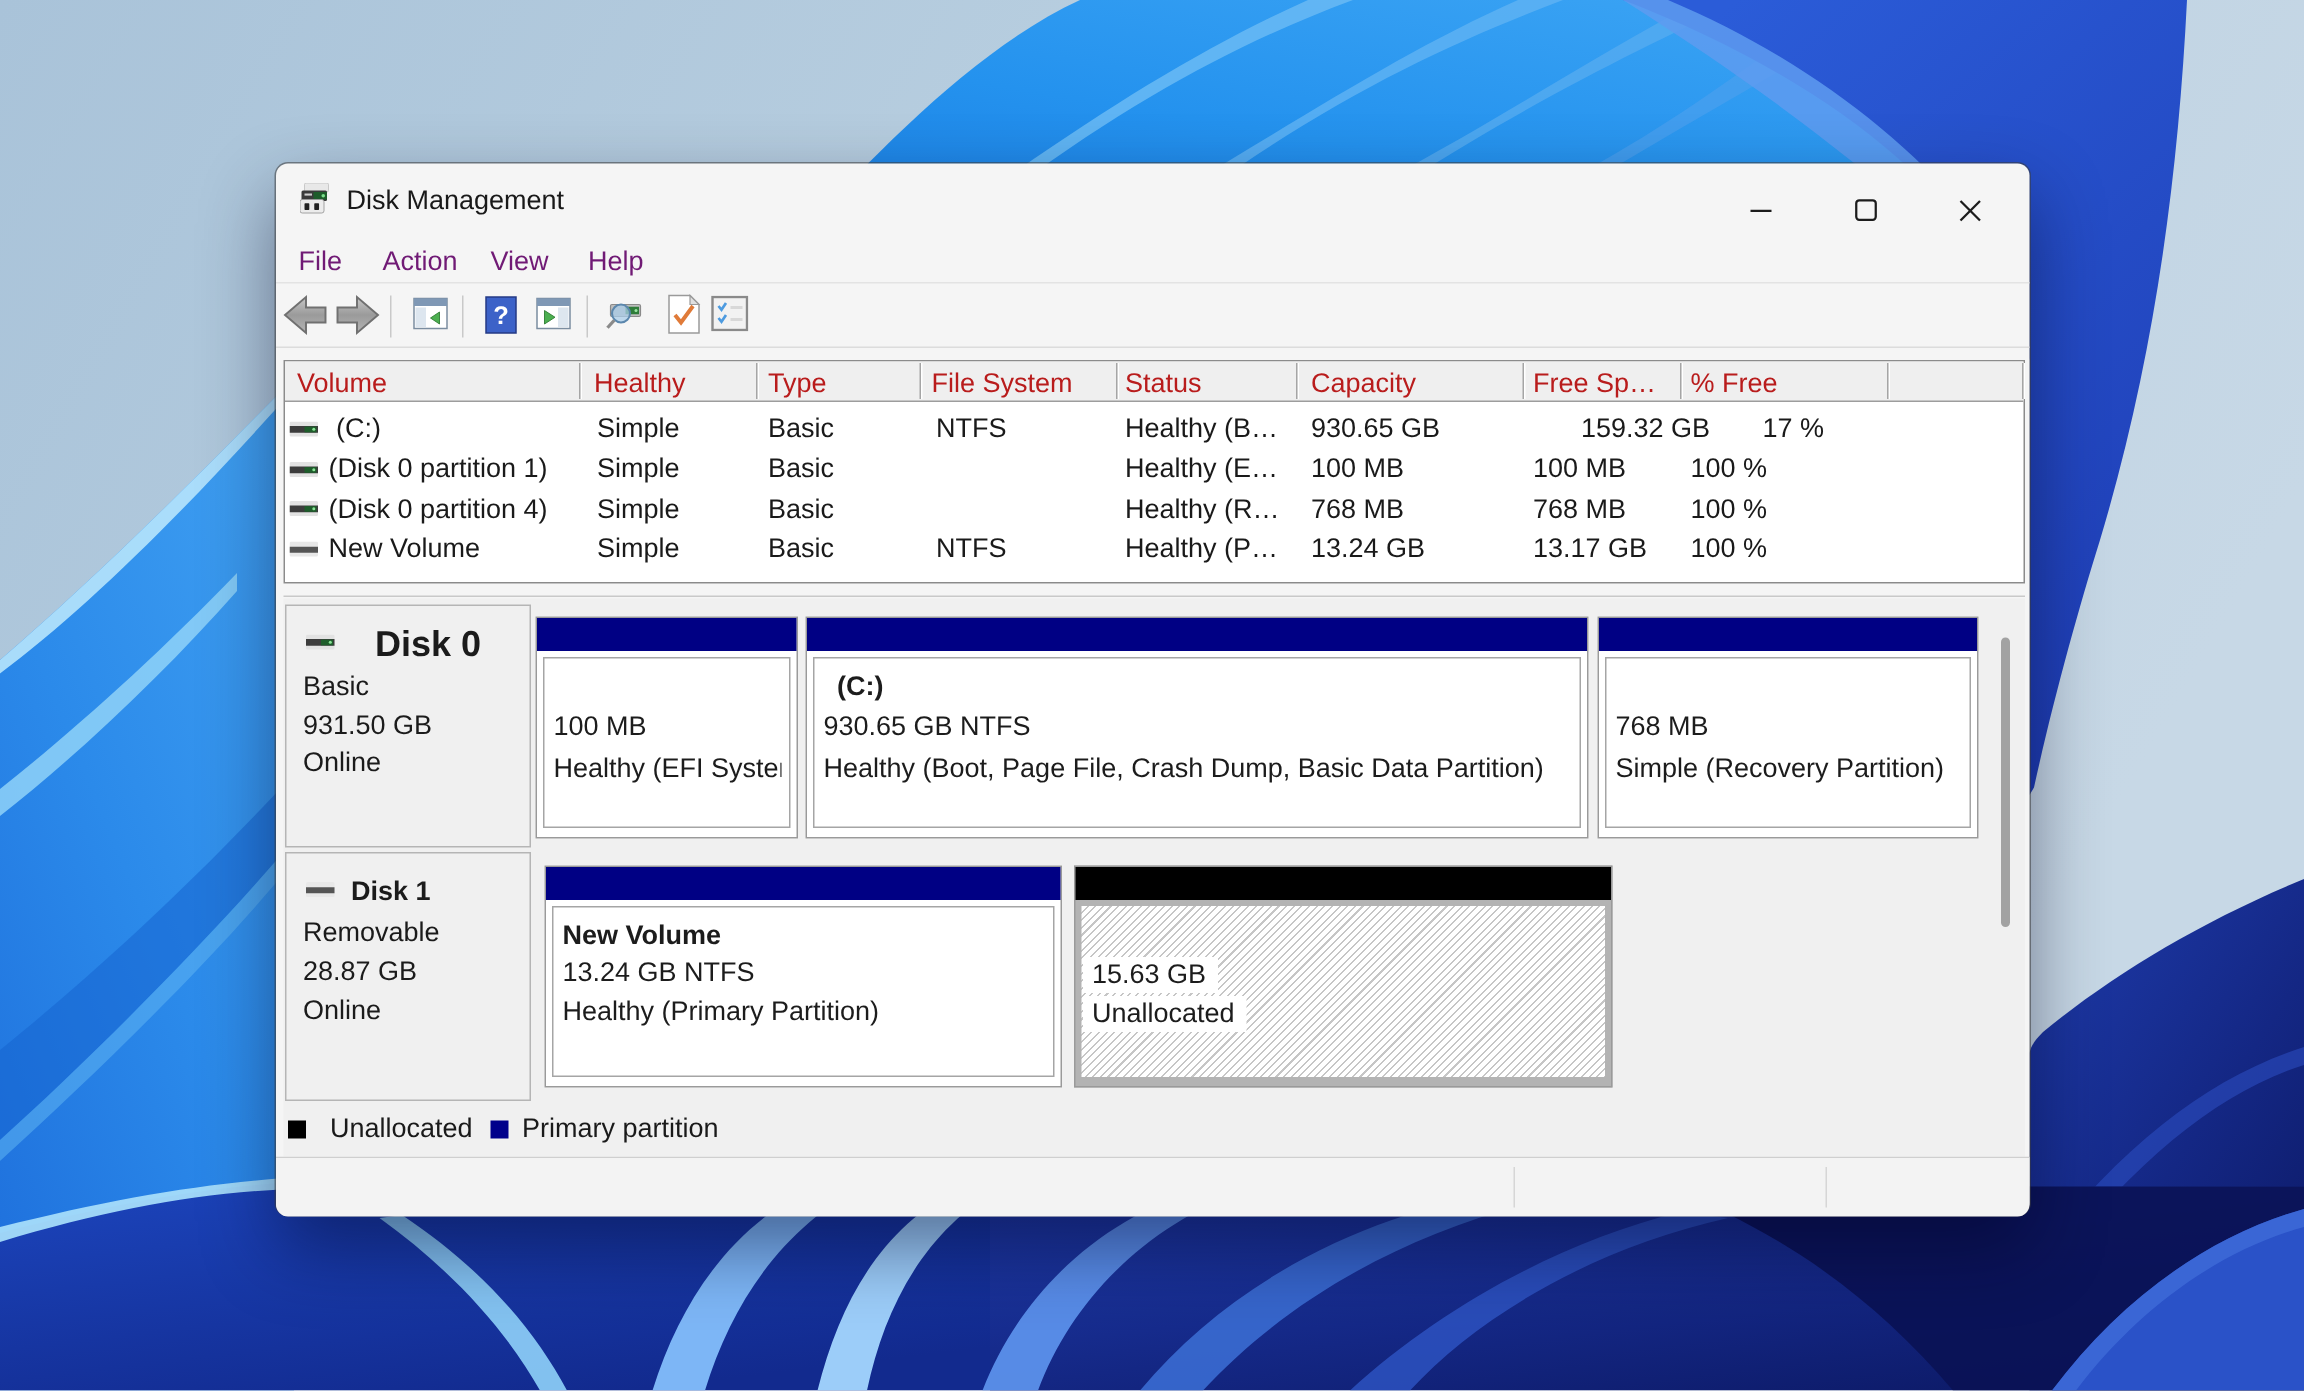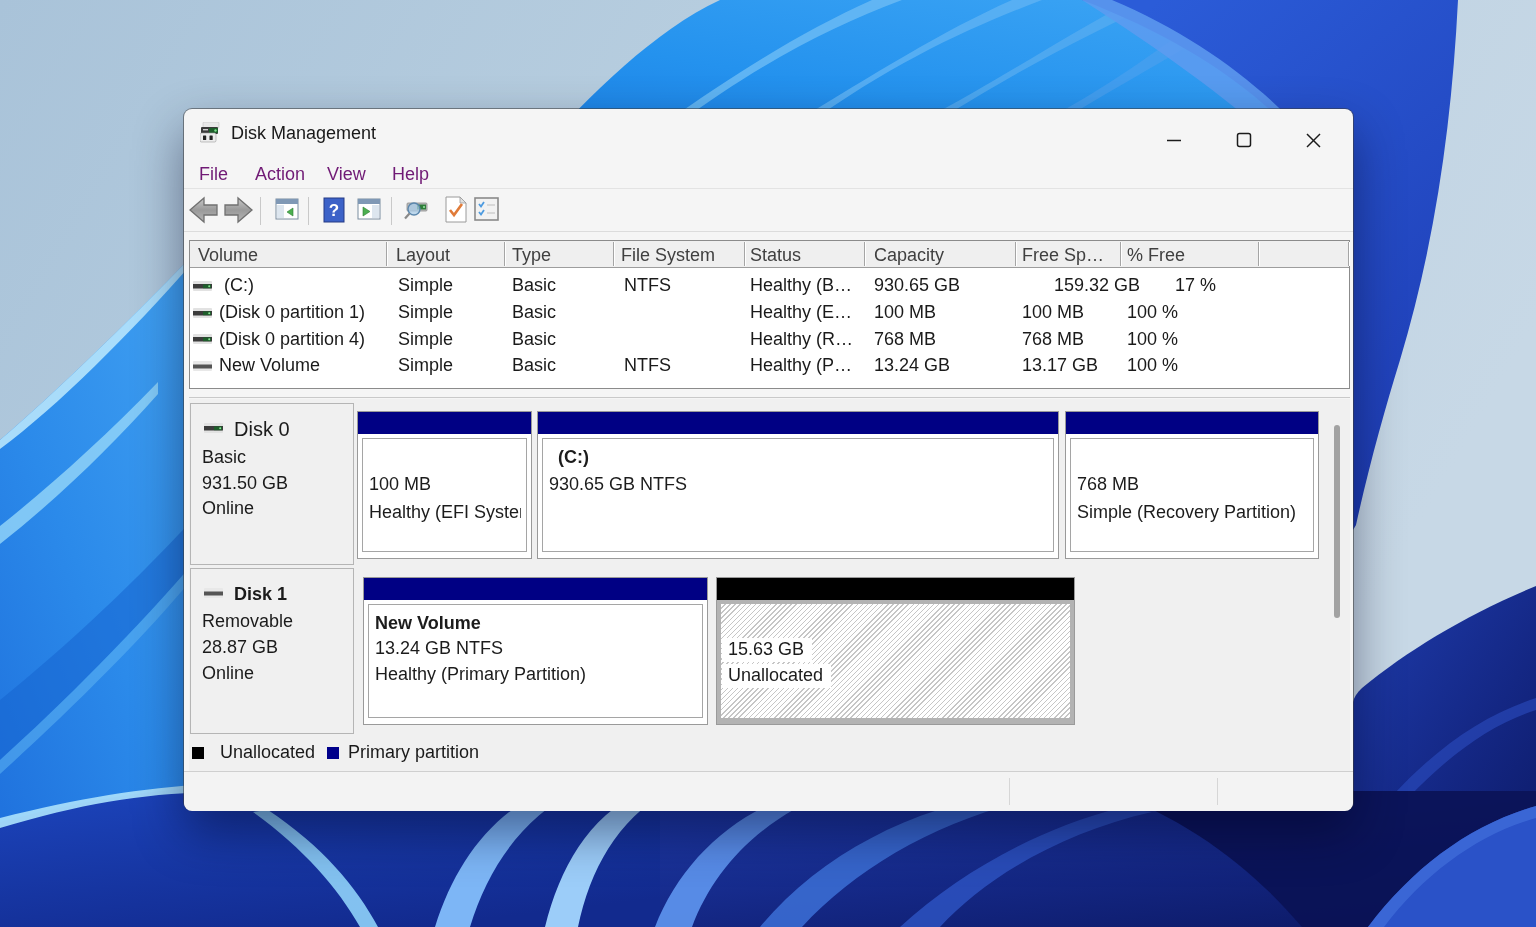--- a/index.html
+++ b/index.html
@@ -10,21 +10,21 @@
 
 .title{position:absolute;left:47px;top:14px;font-size:18px;color:#191919;}
 
 .menu{position:absolute;top:55px;font-size:18px;color:#701a75;}
 .menuline{position:absolute;left:0;top:79px;width:100%;height:1px;background:#e3e3e3;}
 .toolline{position:absolute;left:0;top:122px;width:100%;height:1px;background:#dcdcdc;}
 .tsep{position:absolute;top:88px;width:1px;height:28px;background:#c9c9c9;}
 
 .table{position:absolute;left:5px;top:131px;width:1161px;height:149px;background:#fff;border:1px solid #8b8b8b;box-sizing:border-box;}
 .thead{position:absolute;left:0;top:0;width:100%;height:27px;background:#efefef;border-bottom:1px solid #9d9d9d;box-sizing:border-box;}
-.th{position:absolute;top:4px;color:#404040;}
+.th{position:absolute;top:4px;color:#b91c1c;}
 .hsep{position:absolute;top:1px;width:1px;height:24px;background:#a5a5a5;box-shadow:1px 0 0 #fff;}
 .cell{position:absolute;color:#1a1a1a;}
 
 .pane{position:absolute;left:5px;top:290px;width:1161px;height:372px;background:#f0f0f0;}
 .dlabel{position:absolute;left:1px;width:164px;background:#f0f0f0;border:1px solid #b5b5b5;box-sizing:border-box;}
 .block{position:absolute;background:#fff;border:1px solid #9a9a9a;box-sizing:border-box;}
 .bar{position:absolute;left:0;top:0;width:100%;height:22px;}
 .inner{position:absolute;left:4px;right:4px;top:26px;bottom:6px;border:1px solid #a5a5a5;}
 .btxt{position:absolute;left:11px;font-size:18px;color:#1c1c1c;white-space:nowrap;}
 .legend{position:absolute;font-size:18px;color:#1a1a1a;}
@@ -191,21 +191,21 @@
     <div class="hsep" style="left:196px"></div>
     <div class="hsep" style="left:314px"></div>
     <div class="hsep" style="left:423px"></div>
     <div class="hsep" style="left:554px"></div>
     <div class="hsep" style="left:674px"></div>
     <div class="hsep" style="left:825px"></div>
     <div class="hsep" style="left:930px"></div>
     <div class="hsep" style="left:1068px"></div>
     <div class="hsep" style="left:1158px"></div>
     <div class="th" style="left:8px">Volume</div>
-    <div class="th" style="left:206px">Layout</div>
+    <div class="th" style="left:206px">Healthy</div>
     <div class="th" style="left:322px">Type</div>
     <div class="th" style="left:431px">File System</div>
     <div class="th" style="left:560px">Status</div>
     <div class="th" style="left:684px">Capacity</div>
     <div class="th" style="left:832px">Free Sp…</div>
     <div class="th" style="left:937px">% Free</div>
 
     <svg class="abs" style="left:3px;top:40px" width="20" height="11" viewBox="0 0 20 11">
         <rect width="19" height="10" rx="1" fill="#e2e2e2"></rect>
         <rect y="3" width="19" height="4.5" fill="#3c3c3c"></rect>
@@ -264,21 +264,21 @@
   <div class="abs" style="left:5px;top:288px;width:1161px;height:1px;background:#c9c9c9"></div>
 
   <div class="dlabel" style="left:6px;top:294px;height:162px"></div>
   <div class="dlabel" style="left:6px;top:459px;height:166px"></div>
   <svg class="abs" style="left:20px;top:314px" width="20" height="11" viewBox="0 0 20 11">
       <rect width="19" height="10" rx="1" fill="#e2e2e2"></rect>
       <rect y="3" width="19" height="4.5" fill="#3c3c3c"></rect>
       <rect x="10" y="3.4" width="8" height="3.8" fill="#1e5d2b"></rect>
       <circle cx="16.2" cy="5.2" r="1" fill="#8ae596"></circle>
     </svg>
-  <div class="abs" style="left:50px;top:310px;font-weight:normal;font-size:20px">Disk 0</div>
+  <div class="abs" style="left:66px;top:310px;font-weight:bold;font-size:24px">Disk 0</div>
   <div class="abs" style="left:18px;top:338px">Basic</div>
   <div class="abs" style="left:18px;top:364px">931.50 GB</div>
   <div class="abs" style="left:18px;top:389px">Online</div>
   <svg class="abs" style="left:20px;top:479px" width="20" height="11" viewBox="0 0 20 11">
       <rect width="19" height="10" rx="1" fill="#e8e8e8"></rect>
       <rect y="3.5" width="19" height="4" fill="#555"></rect>
     </svg>
   <div class="abs" style="left:50px;top:475px;font-weight:bold;font-size:18px">Disk 1</div>
   <div class="abs" style="left:18px;top:502px">Removable</div>
   <div class="abs" style="left:18px;top:528px">28.87 GB</div>
@@ -288,20 +288,21 @@
     <div class="bar" style="background:#000084"></div>
     <div class="inner"></div>
     <div class="btxt" style="top:62px">100 MB</div>
     <div class="btxt" style="top:90px;width:152px;overflow:hidden">Healthy (EFI System Pa</div>
   </div>
   <div class="block" style="left:353px;top:302px;width:522px;height:148px">
     <div class="bar" style="background:#000084"></div>
     <div class="inner"></div>
     <div class="btxt" style="left:20px;top:35px;font-weight:bold">(C:)</div>
     <div class="btxt" style="top:62px">930.65 GB NTFS</div>
+    <div class="btxt" style="top:90px">Healthy (Boot, Page File, Crash Dump, Basic Data Partition)</div>
   </div>
   <div class="block" style="left:881px;top:302px;width:254px;height:148px">
     <div class="bar" style="background:#000084"></div>
     <div class="inner"></div>
     <div class="btxt" style="top:62px">768 MB</div>
     <div class="btxt" style="top:90px">Simple (Recovery Partition)</div>
   </div>
 
   <div class="block" style="left:179px;top:468px;width:345px;height:148px">
     <div class="bar" style="background:#000084"></div>

